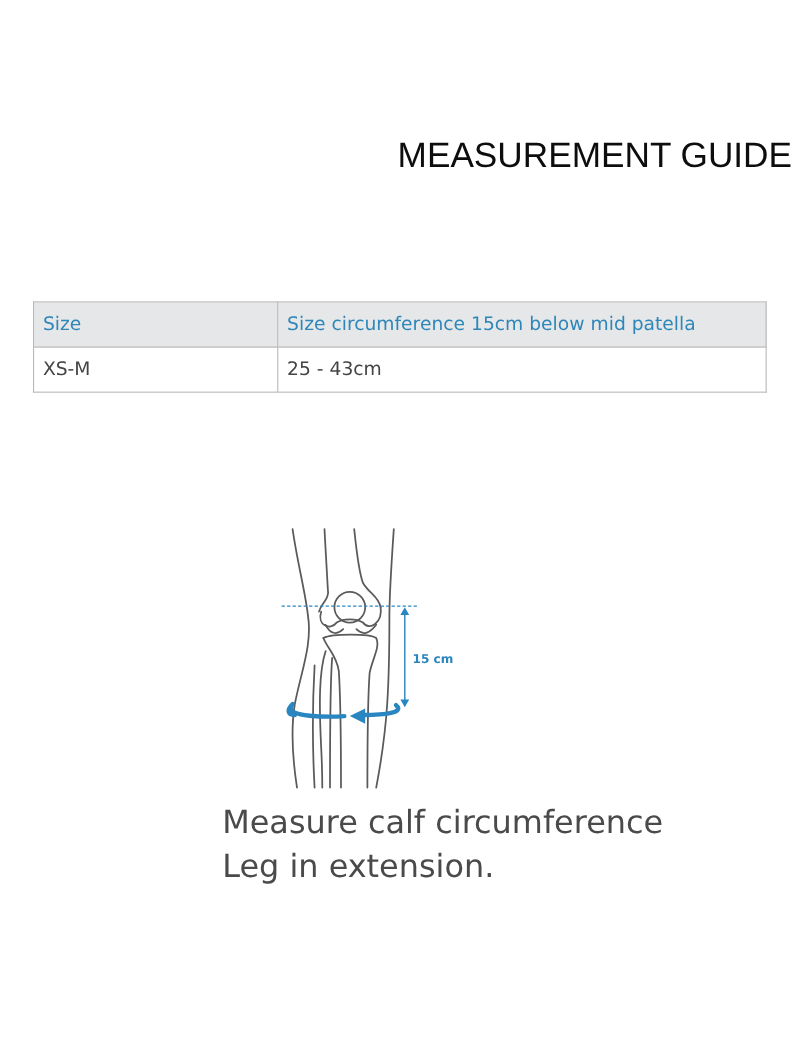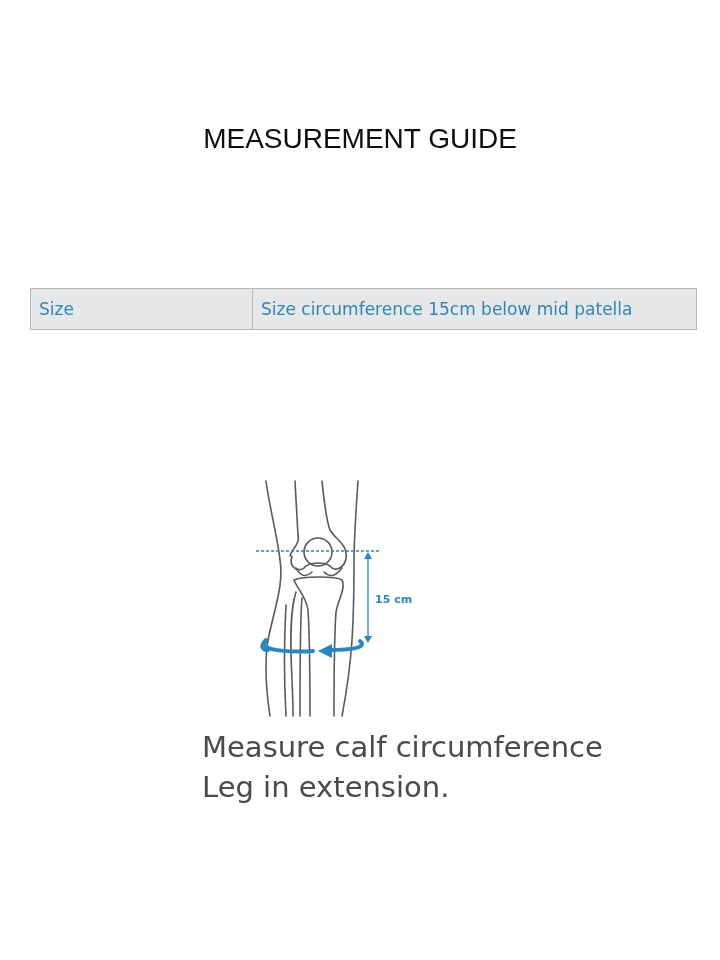--- a/index.html
+++ b/index.html
@@ -12,30 +12,30 @@
       height: 960px;
       position: relative;
       overflow: hidden;
       font-family: "Liberation Sans", sans-serif;
     }
     .title {
       position: absolute;
       left: 0;
       top: 123px;
       width: 720px;
-      text-align: center;
+      text-align: right;
       font-family: "Liberation Sans", sans-serif;
-      font-size: 28px;
+      font-size: 32px;
       color: #0d0d0d;
       letter-spacing: 0px;
     }
     table.size-table {
       position: absolute;
       left: 30px;
-      top: 288px;
+      top: 274px;
       width: 667px;
       border-collapse: collapse;
       font-family: "DejaVu Sans", sans-serif;
     }
     table.size-table td, table.size-table th {
       border: 1.5px solid #b8b8b8;
       height: 40px;
       padding: 0 0 0 8px;
       text-align: left;
       font-weight: normal;
@@ -78,20 +78,24 @@
 <body>
 
 <div class="title">MEASUREMENT GUIDE</div>
 
 <table class="size-table">
   <tbody>
       <tr>
     <th class="col-size">Size</th>
     <th>Size circumference 15cm below mid patella</th>
   </tr>
+  <tr>
+    <td>XS-M</td>
+    <td>25 - 43cm</td>
+  </tr>
 </tbody>
   </table>
 
 <svg class="diagram" viewBox="240 470 200 250" xmlns="http://www.w3.org/2000/svg">
   <g fill="none" stroke="#5a5a5a" stroke-width="1.6" stroke-linecap="round">
 
     <path d="M266 481 C270 510 278 540 280 560 C284 585 274 610 268 640 C264 665 266 690 270 716"></path>
 
     <path d="M295 481 C296 500 297 520 298 535 C300 545 292 548 290 556"></path>
 

